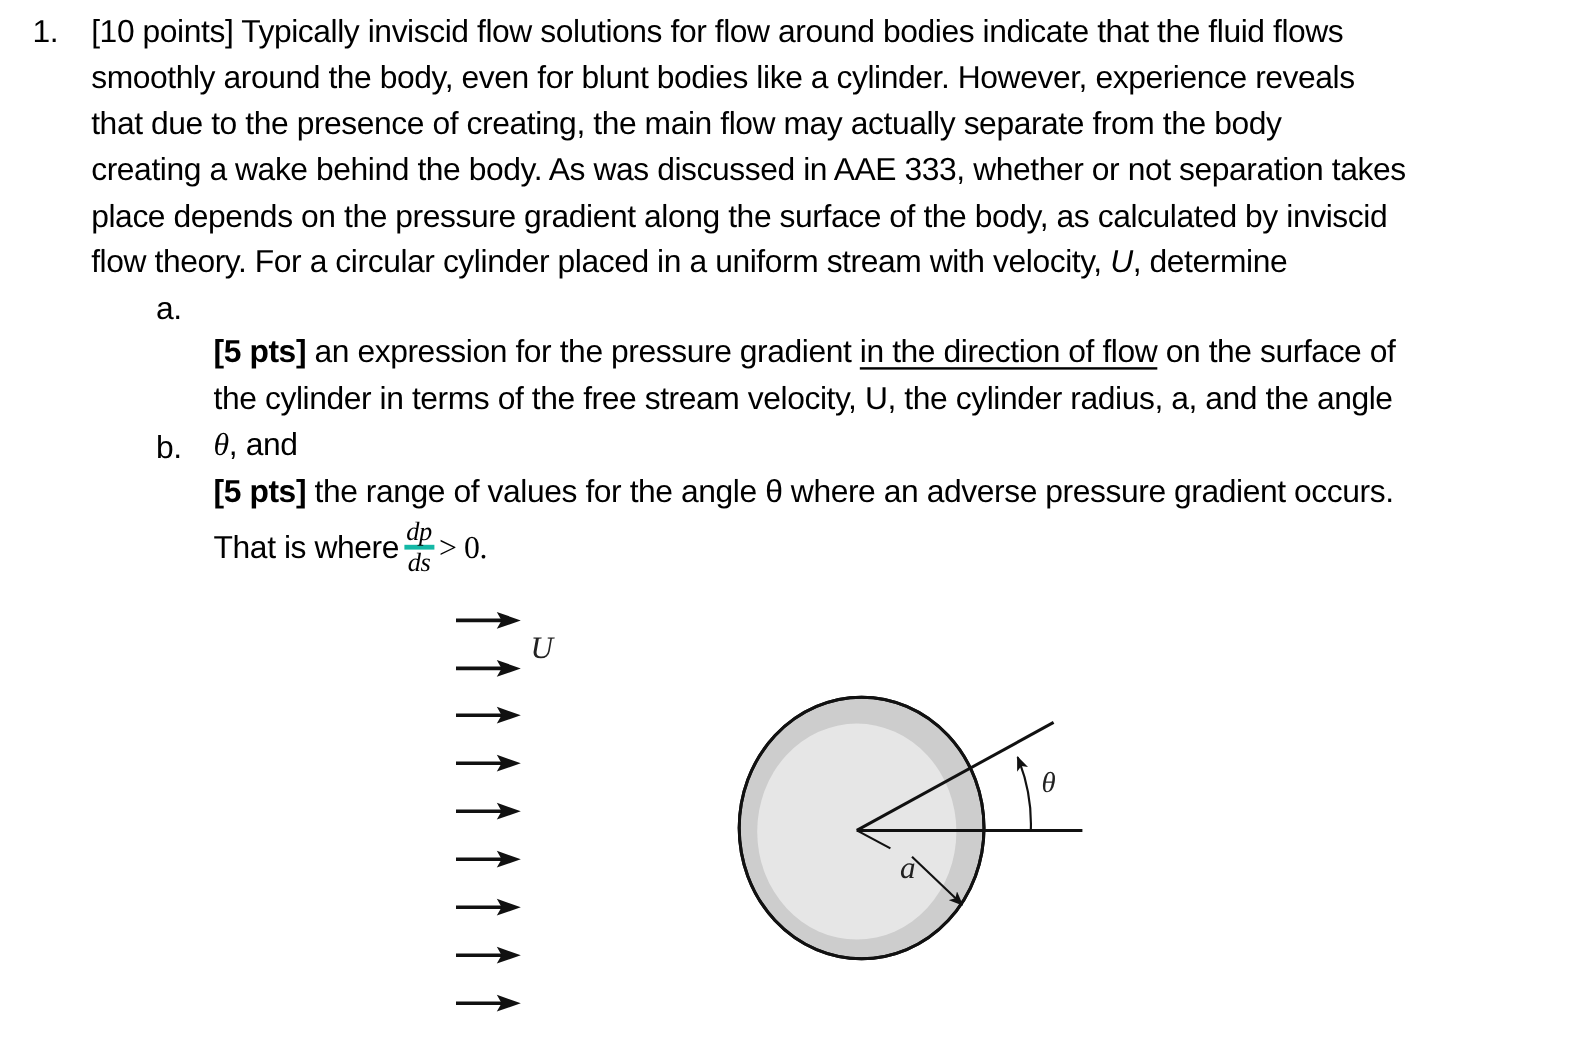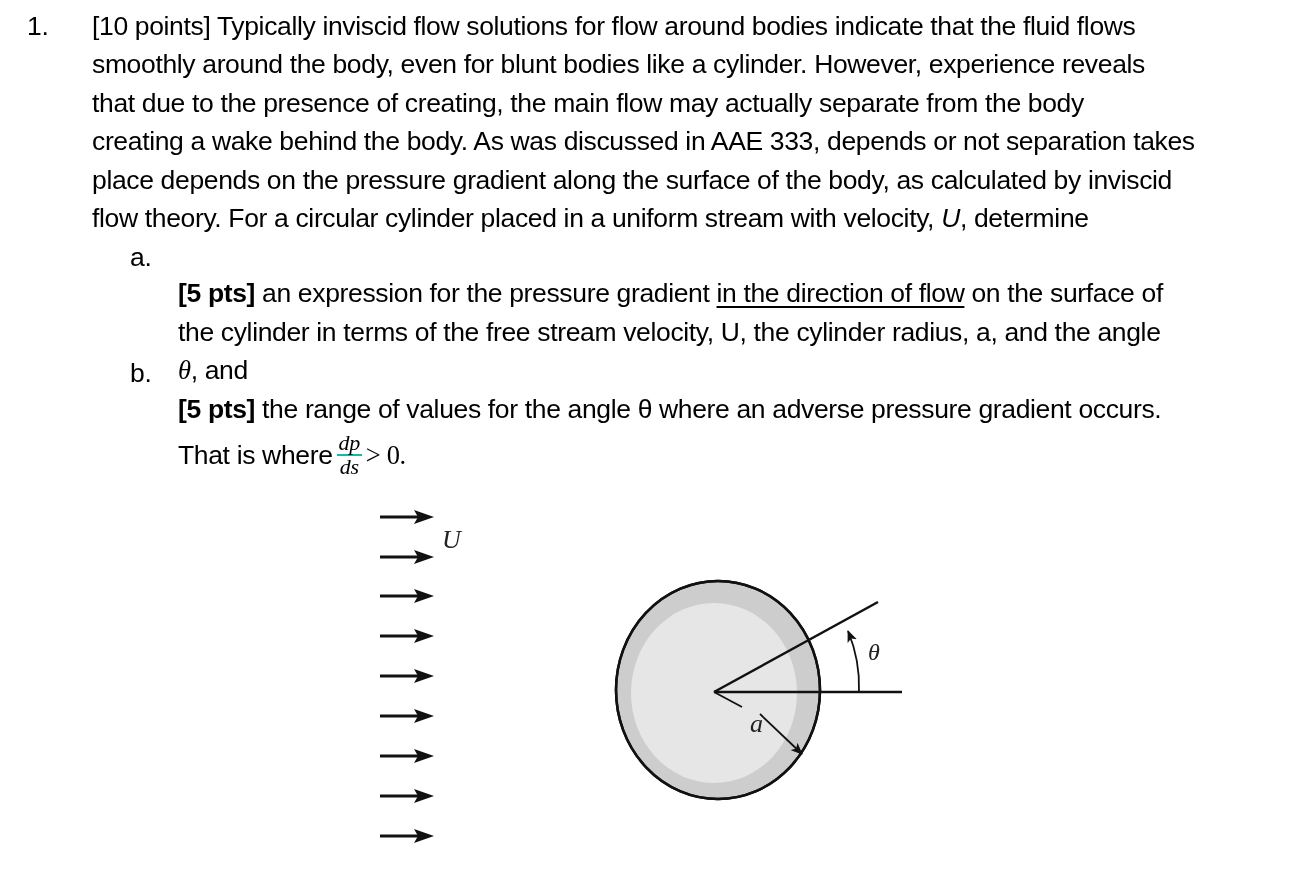--- a/index.html
+++ b/index.html
@@ -23,21 +23,21 @@
       height: 875px;
     }
     .line {
       position: absolute;
       font-size: 26.5px;
       line-height: 38px;
       white-space: nowrap;
       letter-spacing: -0.35px;
     }
     .qnum { left: 27px; }
-    .body-line { left: 92px; }
+    .body-line { left: 76px; }
     .sub-marker { left: 130px; }
     .sub-line { left: 178px; margin-top: 36px; }
     .bold { font-weight: bold; }
     .under { text-decoration: underline; text-underline-offset: 4px; text-decoration-thickness: 2px; }
     .ital { font-style: italic; }
     .math {
       font-family: "Liberation Serif", "DejaVu Serif", serif;
     }
     .math-ital {
       font-family: "Liberation Serif", "DejaVu Serif", serif;
@@ -53,42 +53,42 @@
     }
     .frac .num, .frac .den {
       display: block;
       font-family: "Liberation Serif", "DejaVu Serif", serif;
       font-style: italic;
       font-size: 22px;
       line-height: 22px;
       padding: 0 2px;
     }
     .frac .num {
-      border-bottom: 2px solid #14b8a6;
+      border-bottom: 4px solid #14b8a6;
     }
     .figure {
       position: absolute;
       left: 0;
       top: 0;
       width: 1314px;
       height: 875px;
       pointer-events: none;
     }
   </style>
 </head>
 <body>
 
 <div class="doc">
 
   <div class="line qnum" style="top:7px;">1.</div>
 
   <div class="line body-line" style="top:7px;">[10 points] Typically inviscid flow solutions for flow around bodies indicate that the fluid flows</div>
   <div class="line body-line" style="top:45px;">smoothly around the body, even for blunt bodies like a cylinder. However, experience reveals</div>
   <div class="line body-line" style="top:84px;">that due to the presence of creating, the main flow may actually separate from the body</div>
-  <div class="line body-line" style="top:122px;">creating a wake behind the body. As was discussed in AAE 333, depends or not separation takes</div>
+  <div class="line body-line" style="top:122px;">creating a wake behind the body. As was discussed in AAE 333, whether or not separation takes</div>
   <div class="line body-line" style="top:199px;">
     <span>flow theory. For a circular cylinder placed in a uniform stream with velocity, </span><span class="ital">U</span><span>, determine</span>
   </div>
   <div class="line body-line" style="top:161px;">place depends on the pressure gradient along the surface of the body, as calculated by inviscid</div>
 
   <div class="line sub-marker" style="top:238px;">a.</div>
   <div class="line sub-line" style="top:238px;">
     <span class="bold">[5 pts]</span><span> an expression for the pressure gradient </span><span class="under">in the direction of flow</span><span> on the surface of</span>
   </div>
   <div class="line sub-line" style="top:277px;">the cylinder in terms of the free stream velocity, U, the cylinder radius, a, and the angle</div>

